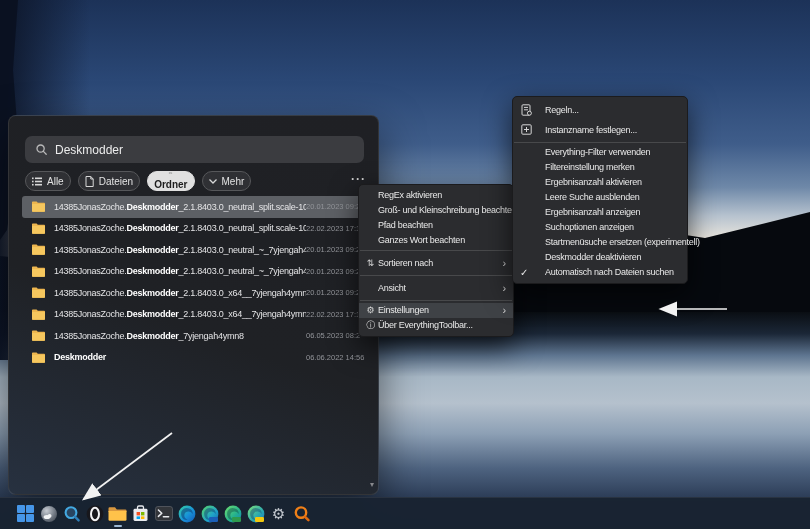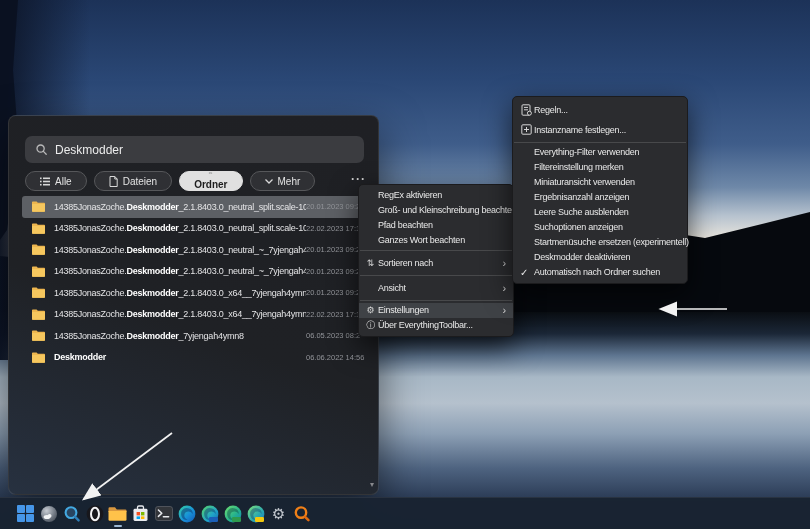--- a/index.html
+++ b/index.html
@@ -23,21 +23,21 @@
     gap:8px; padding:0 11px;
   }
   .searchbox svg { flex:0 0 auto; }
   .searchbox input {
     background:transparent; border:none; outline:none; color:#ececec;
     font-size:12px; font-family:"Liberation Sans",sans-serif; width:100%;
   }
   .filters { position:absolute; left:16px; top:55px; display:flex; gap:7px; align-items:center; }
   .pill {
     height:20px; border-radius:10px; display:flex; align-items:center; gap:5px;
-    padding:0 14px; font-size:10px; color:#e3e3e3;
+    padding:0 6px; font-size:10px; color:#e3e3e3;
     background:#2f3034; border:1px solid #56575a; white-space:nowrap;
   }
   .pill.selected { background:#e0e0e0; border-color:#e0e0e0; color:#1c1c1c; font-weight:bold;flex-direction:column; }
   .more-btn { position:absolute; right:12px; top:58px; color:#d0d0d0; font-size:12px; letter-spacing:1px; font-weight:bold; line-height:10px; cursor:default; }
 
   .results { position:absolute; left:13px; top:80px; width:348px; }
   .row {
     position:relative; height:21.5px; display:flex; align-items:center;
     padding:0 10px; border-radius:3px;
   }
@@ -59,21 +59,21 @@
   }
   .mi { position:relative; padding-left:19px; white-space:nowrap; height:15px; line-height:15px; }
   .mi.tall { height:20px; line-height:20px; }
   .mi.hl { background:#3f4246; }
   .mi .ic { position:absolute; left:5px; top:0; width:13px; text-align:center; color:#d5d5d5; font-size:9px; }
   .mi .chev { position:absolute; right:7px; top:0; color:#cfcfcf; font-size:11px; }
   .msep { border-top:1px solid #48494b; margin:2px 1px; }
 
   #context-menu { left:358px; top:184px; width:156px; }
   #settings-submenu { left:512px; top:96px; width:176px; z-index:6; }
-  #settings-submenu .mi { padding-left:21px; }
+  #settings-submenu .mi { padding-left:32px; }
   #settings-submenu .mi .ic { left:7px; top:4px; width:13px; }
   #settings-submenu .check { position:absolute; left:7px; top:0; font-size:10px; color:#e7e7e7; }
 
   
   .taskbar {
     position:absolute; left:0; right:0; bottom:0; height:32px;
     background:rgba(25,35,50,0.97); border-top:1px solid rgba(255,255,255,0.07);
     display:flex; align-items:center; padding-left:14px; z-index:4;
   }
   .tb-slot { position:relative; width:23px; height:28px; display:flex; align-items:center; justify-content:center; border-radius:4px; }
@@ -280,29 +280,29 @@
       <svg class="ic" width="11" height="11" viewBox="0 0 11 11">
           <rect x="0.8" y="0.8" width="9.4" height="9.4" rx="1" fill="none" stroke="#d5d5d5" stroke-width="1"></rect>
           <line x1="5.5" y1="3" x2="5.5" y2="8" stroke="#d5d5d5" stroke-width="1"></line>
           <line x1="3" y1="5.5" x2="8" y2="5.5" stroke="#d5d5d5" stroke-width="1"></line>
         </svg>
       <span>Instanzname festlegen...</span>
     </div>
     <div class="msep"></div>
     <div class="mi">Everything-Filter verwenden</div>
     <div class="mi">Filtereinstellung merken</div>
-    <div class="mi">Miniaturansicht verwenden</div>
+    <div class="mi">Ergebnisanzahl aktivieren</div>
+    <div class="mi">Leere Suche ausblenden</div>
     <div class="mi">Ergebnisanzahl anzeigen</div>
-    <div class="mi">Leere Suche ausblenden</div>
     <div class="mi">Suchoptionen anzeigen</div>
     <div class="mi">Startmenüsuche ersetzen (experimentell)</div>
     <div class="mi">Deskmodder deaktivieren</div>
     <div class="mi">
       <span class="check">✓</span>
-      <span>Automatisch nach Ordner suchen</span>
+      <span>Automatisch nach Dateien suchen</span>
     </div>
   </div>
 
   <div class="taskbar">
     <div class="tb-slot">
       <svg width="17" height="17" viewBox="0 0 17 17">
           <rect x="0" y="0" width="8" height="8" rx="1" fill="#4696e8"></rect>
           <rect x="9" y="0" width="8" height="8" rx="1" fill="#4696e8"></rect>
           <rect x="0" y="9" width="8" height="8" rx="1" fill="#4696e8"></rect>
           <rect x="9" y="9" width="8" height="8" rx="1" fill="#4696e8"></rect>

